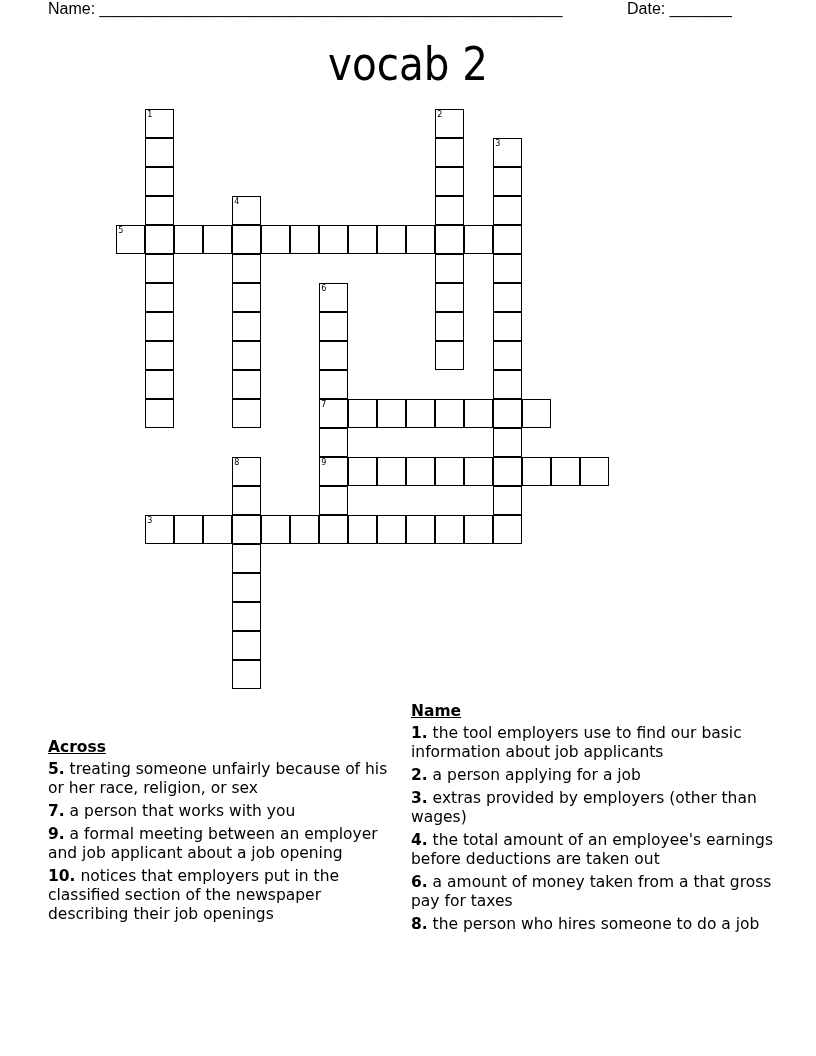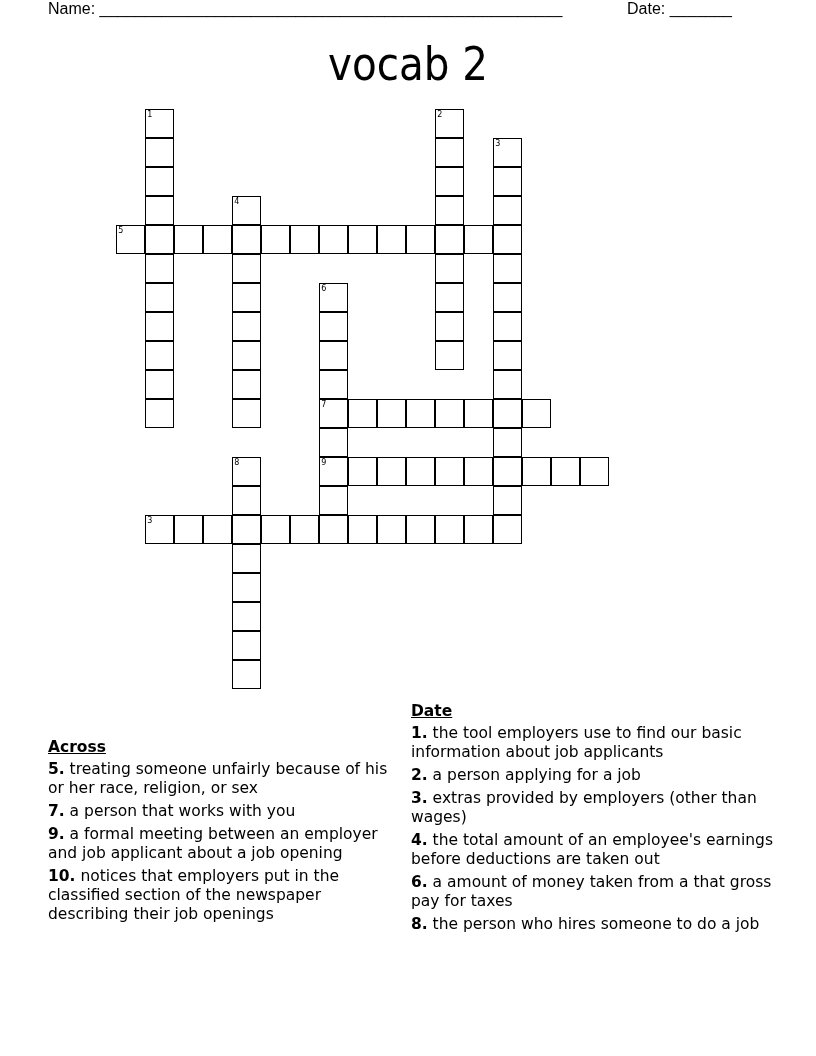--- a/index.html
+++ b/index.html
@@ -124,20 +124,20 @@
 
 <div class="clues" id="across">
   <h3>Across</h3>
   <div class="clue"><b>5.</b><span> treating someone unfairly because of his or her race, religion, or sex</span></div>
   <div class="clue"><b>7.</b><span> a person that works with you</span></div>
   <div class="clue"><b>9.</b><span> a formal meeting between an employer and job applicant about a job opening</span></div>
   <div class="clue"><b>10.</b><span> notices that employers put in the classified section of the newspaper describing their job openings</span></div>
 </div>
 
 <div class="clues" id="down">
-  <h3>Date</h3>
+  <h3>Name</h3>
   <div class="clue"><b>1.</b><span> the tool employers use to find our basic information about job applicants</span></div>
   <div class="clue"><b>2.</b><span> a person applying for a job</span></div>
   <div class="clue"><b>3.</b><span> extras provided by employers (other than wages)</span></div>
   <div class="clue"><b>4.</b><span> the total amount of an employee's earnings before deductions are taken out</span></div>
   <div class="clue"><b>6.</b><span> a amount of money taken from a that gross pay for taxes</span></div>
   <div class="clue"><b>8.</b><span> the person who hires someone to do a job</span></div>
 </div>
 
 </body></html>

